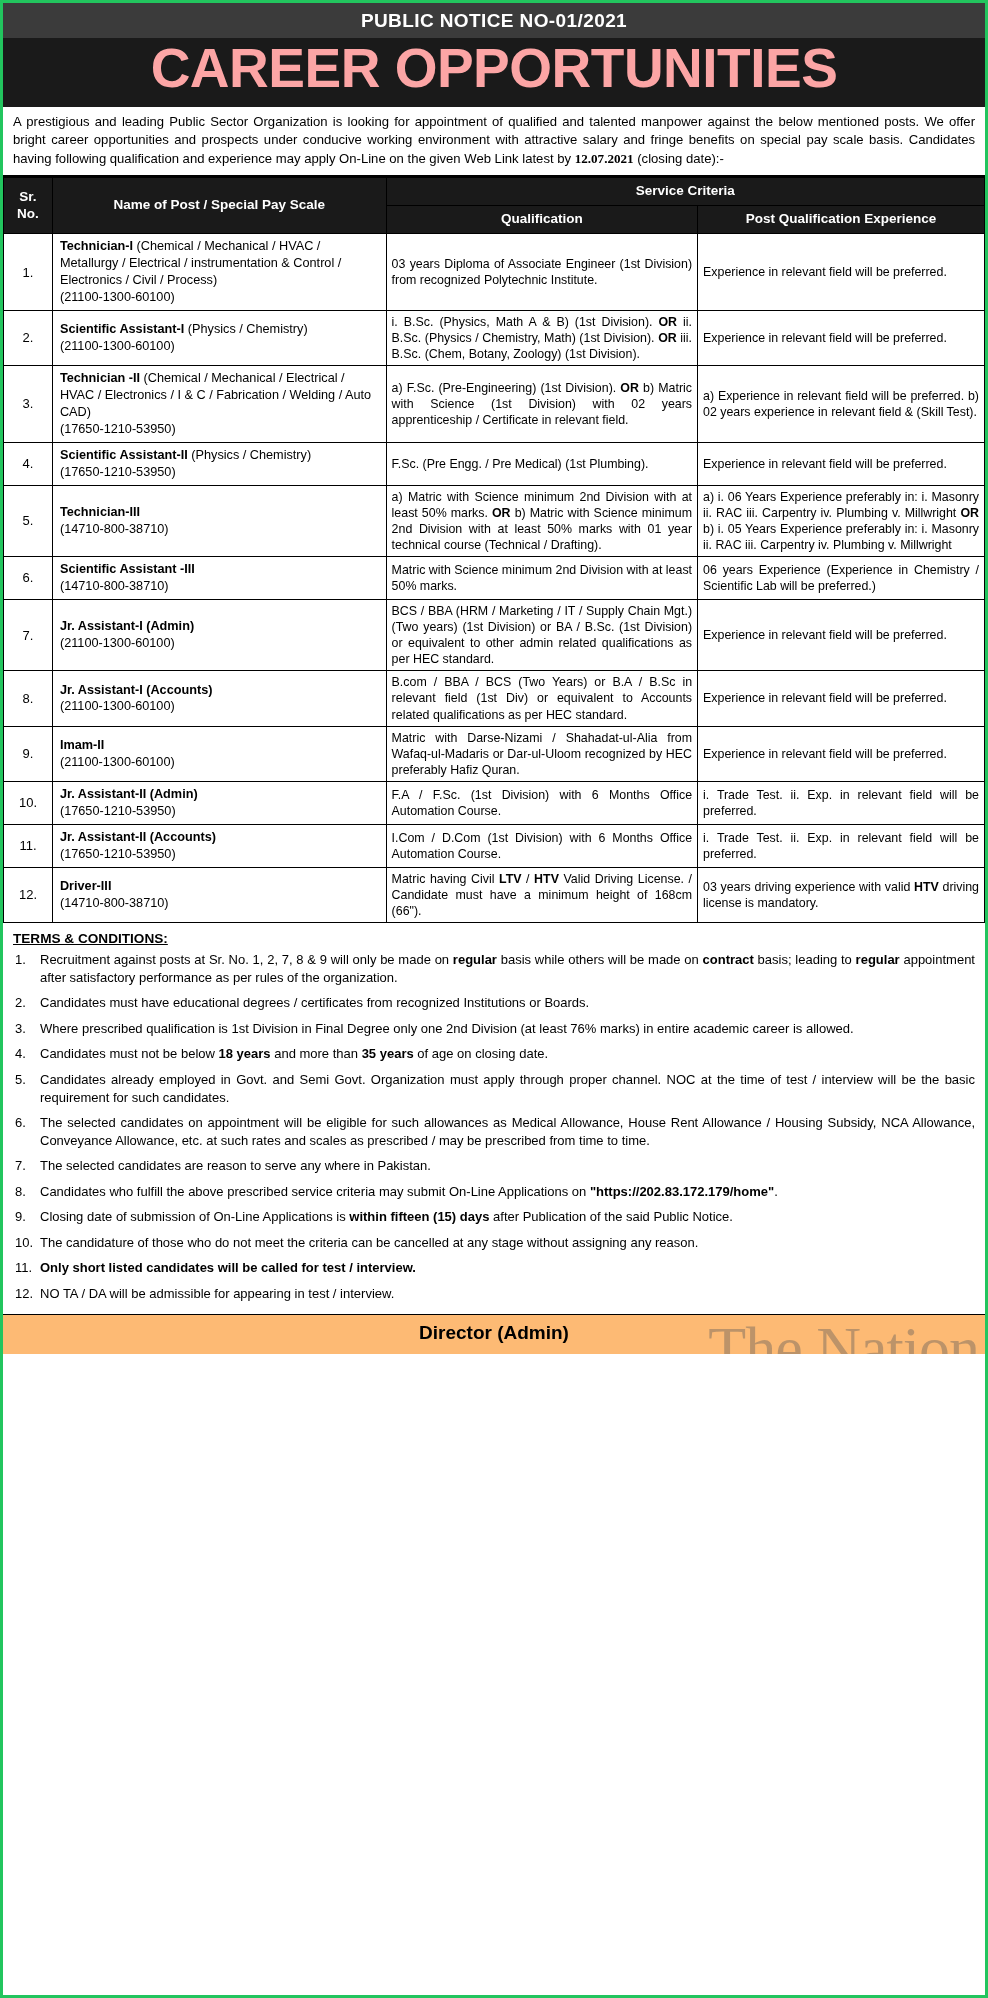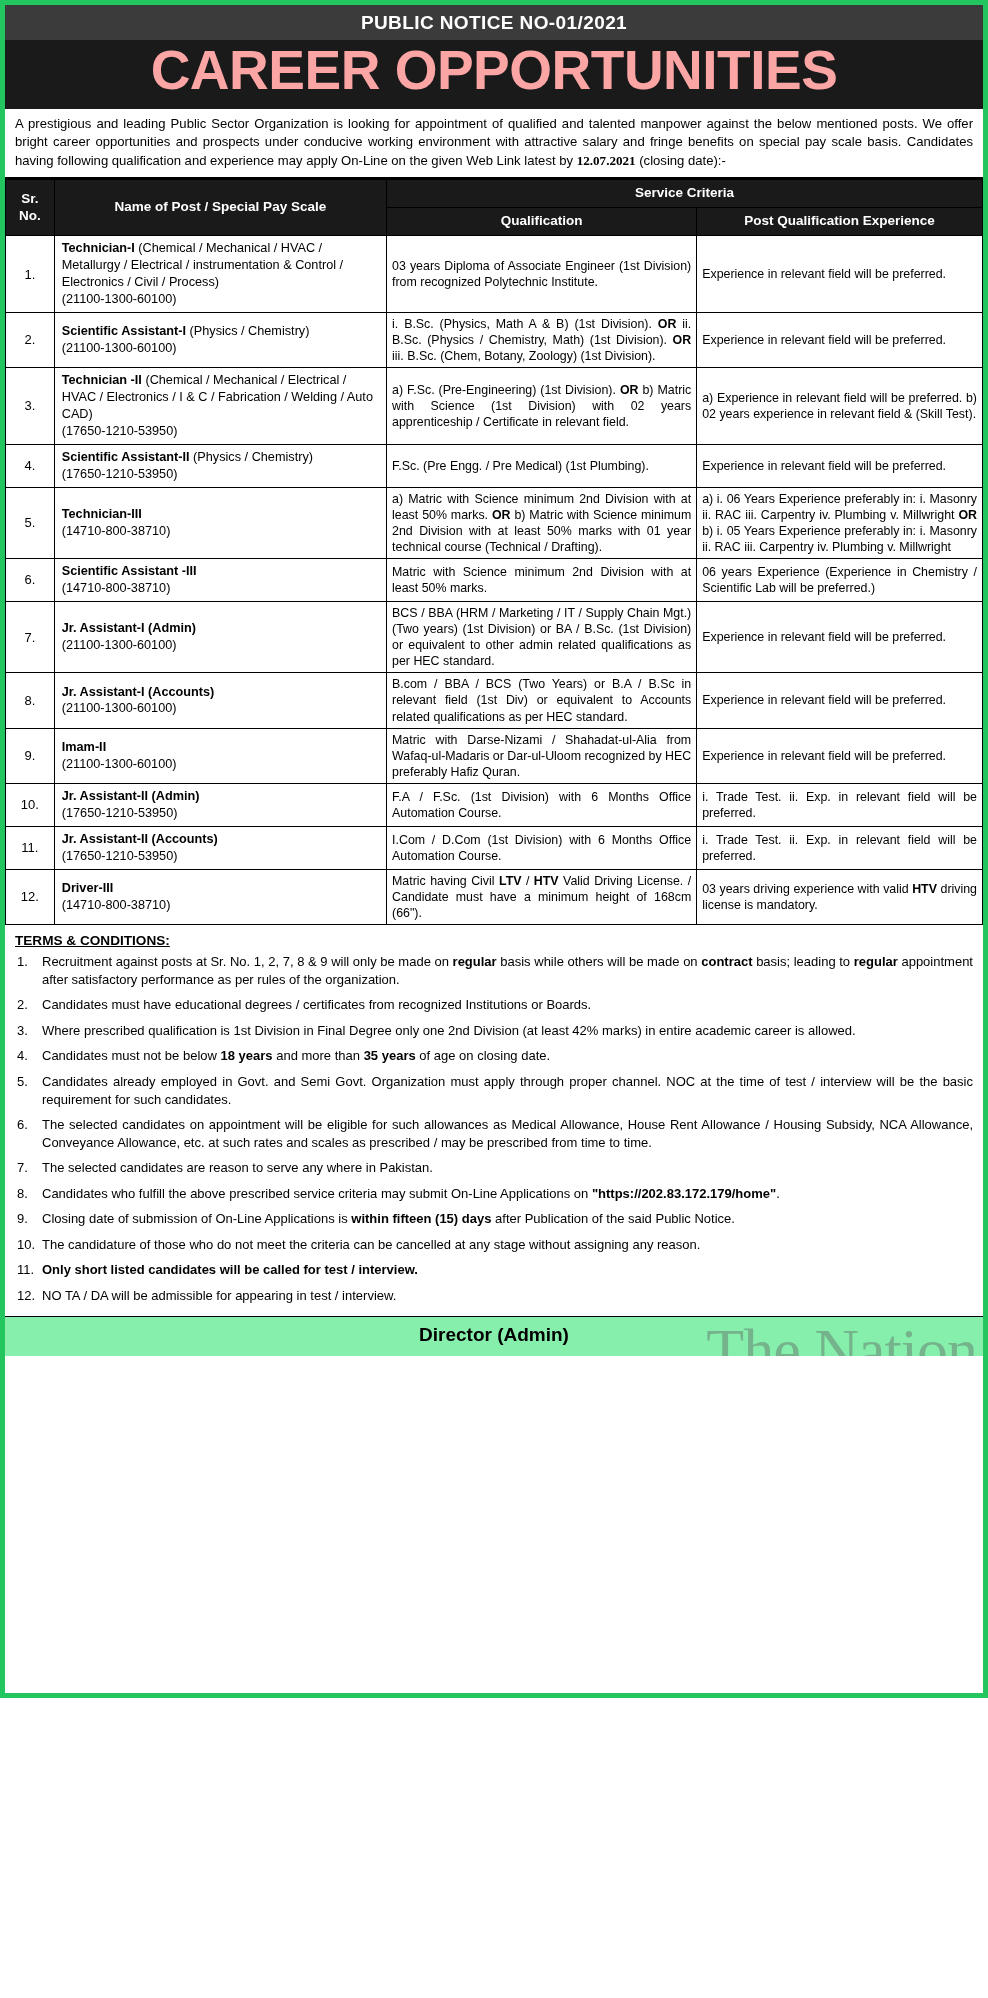--- a/index.html
+++ b/index.html
@@ -10,23 +10,23 @@
   body {
     width: 988px; height: 1998px;
     font-family: "Liberation Sans", sans-serif;
     color: #000;
     overflow: hidden;
     position: relative;
   }
 
   .page {
     width: 988px;
-    height: 1698px;
+    height: 1998px;
     position: relative;
-    border: 5px solid #22c55e;
+    border: 3px solid #22c55e;
     background: #fff;
   }
 
   
   .notice-bar {
     background: #3b3b3b;
     color: #ffffff;
     text-align: center;
     font-size: 19px;
     font-weight: bold;
@@ -133,21 +133,21 @@
     position: absolute;
     left: 2px;
     top: 0;
     width: 22px;
     text-align: left;
   }
   ol.terms li b { font-weight: bold; }
 
   
   .footer {
-    background: #86efac;
+    background: #fdba74;
     border-top: 1px solid #000;
     text-align: center;
     padding: 6px 0 9px;
     position: relative;
     overflow: hidden;
   }
   .footer .dir {
     font-size: 19px;
     font-weight: bold;
     line-height: 1.25;
@@ -276,21 +276,21 @@
           <td class="exp">03 years driving experience with valid <b>HTV</b> driving license is mandatory.</td>
         </tr>
       </tbody>
   </table>
 
   <div class="terms-wrap">
     <div class="terms-title">TERMS &amp; CONDITIONS:</div>
     <ol class="terms" id="terms-list">
         <li>Recruitment against posts at Sr. No. 1, 2, 7, 8 &amp; 9 will only be made on <b>regular</b> basis while others will be made on <b>contract</b> basis; leading to <b>regular</b> appointment after satisfactory performance as per rules of the organization.</li>
         <li>Candidates must have educational degrees / certificates from recognized Institutions or Boards.</li>
-        <li>Where prescribed qualification is 1st Division in Final Degree only one 2nd Division (at least 42% marks) in entire academic career is allowed.</li>
+        <li>Where prescribed qualification is 1st Division in Final Degree only one 2nd Division (at least 76% marks) in entire academic career is allowed.</li>
         <li>Candidates must not be below <b>18 years</b> and more than <b>35 years</b> of age on closing date.</li>
         <li>Candidates already employed in Govt. and Semi Govt. Organization must apply through proper channel. NOC at the time of test / interview will be the basic requirement for such candidates.</li>
         <li>The selected candidates on appointment will be eligible for such allowances as Medical Allowance, House Rent Allowance / Housing Subsidy, NCA Allowance, Conveyance Allowance, etc. at such rates and scales as prescribed / may be prescribed from time to time.</li>
         <li>The selected candidates are reason to serve any where in Pakistan.</li>
         <li>Candidates who fulfill the above prescribed service criteria may submit On-Line Applications on <b>"https://202.83.172.179/home"</b>.</li>
         <li>Closing date of submission of On-Line Applications is <b>within fifteen (15) days</b> after Publication of the said Public Notice.</li>
         <li>The candidature of those who do not meet the criteria can be cancelled at any stage without assigning any reason.</li>
         <li><b>Only short listed candidates will be called for test / interview.</b></li>
         <li>NO TA / DA will be admissible for appearing in test / interview.</li>
       </ol>

